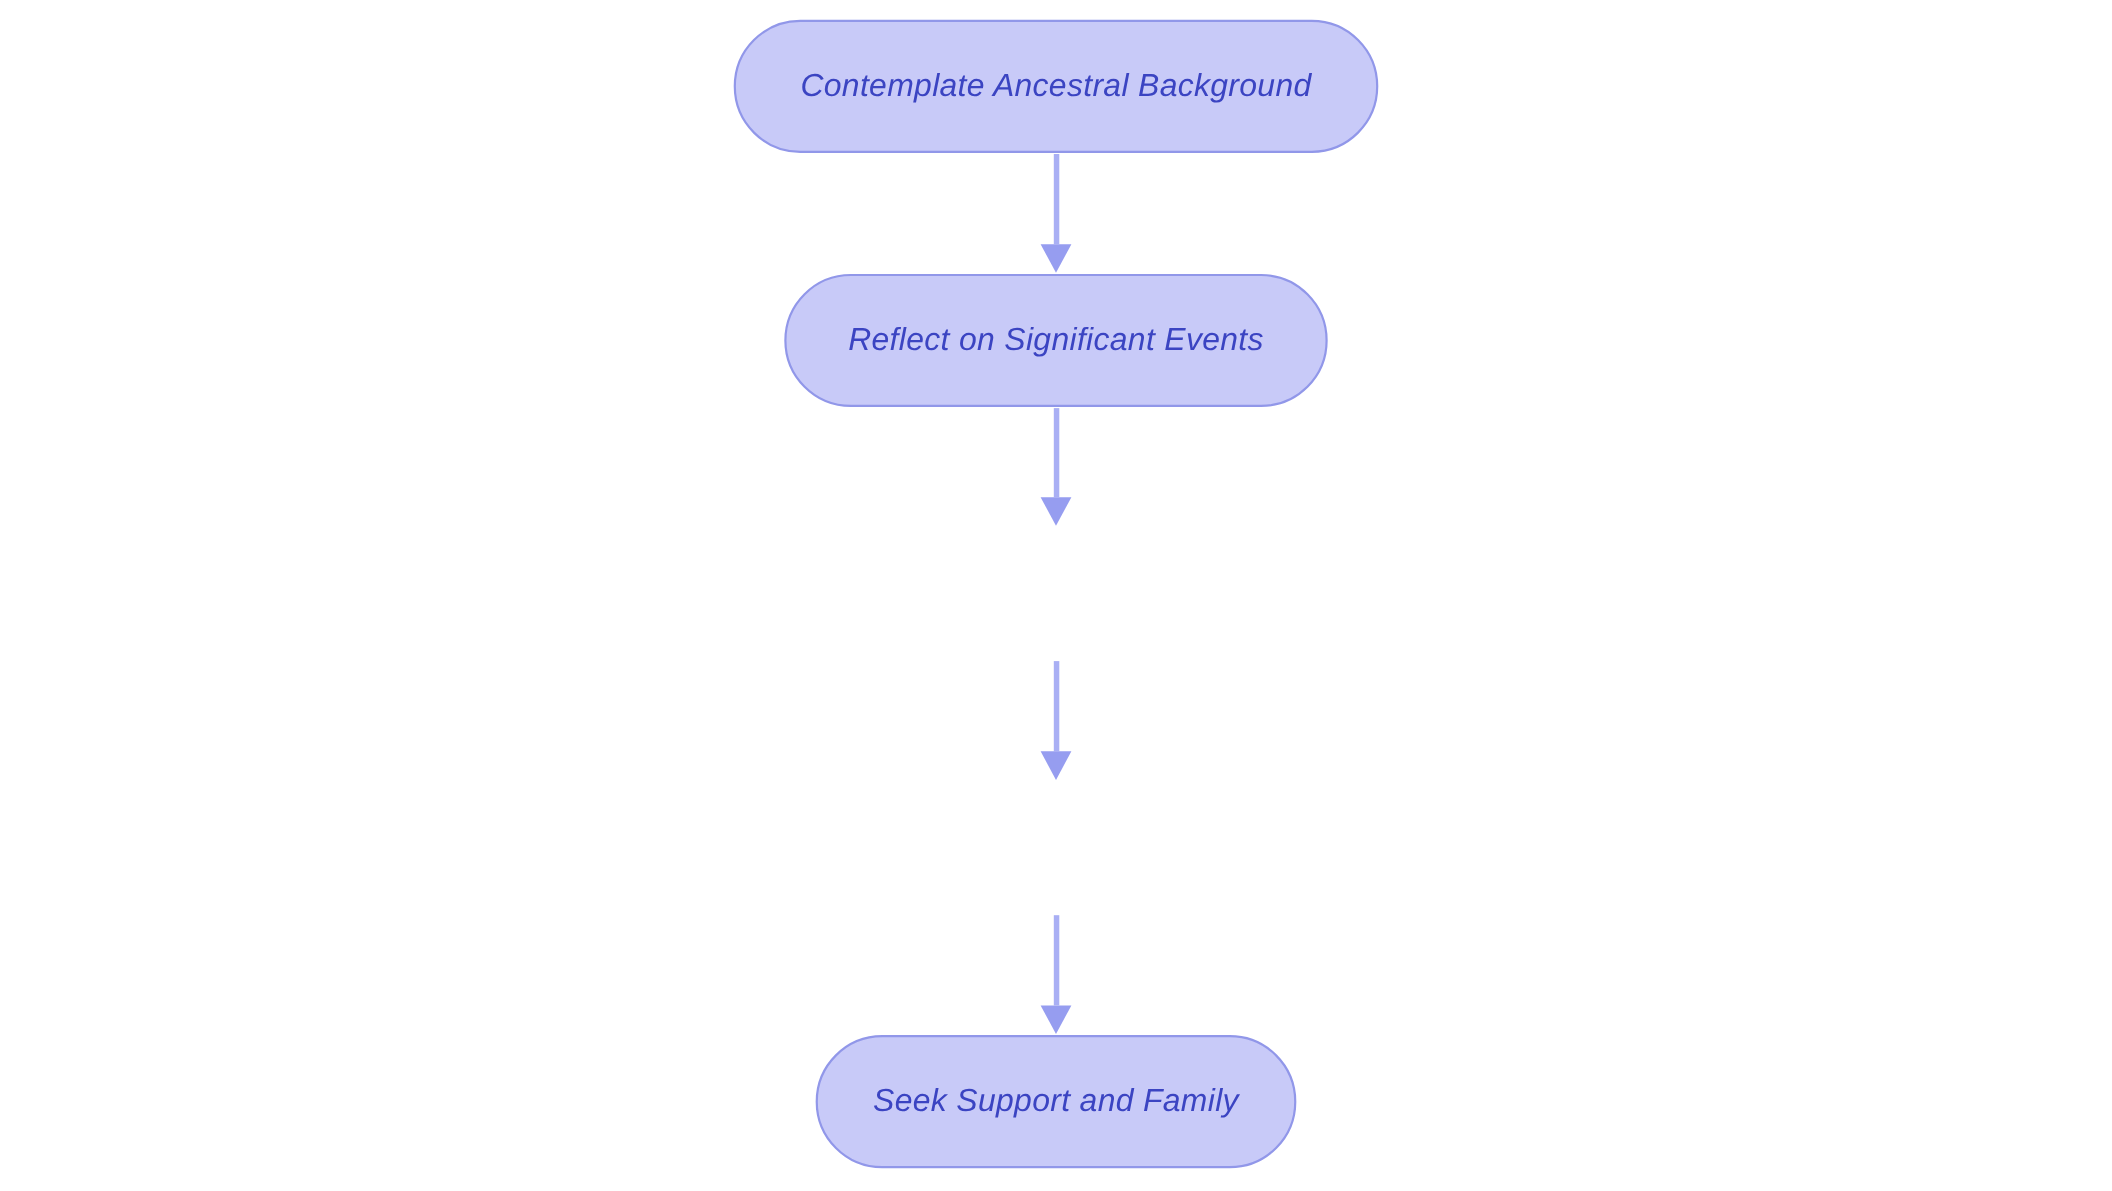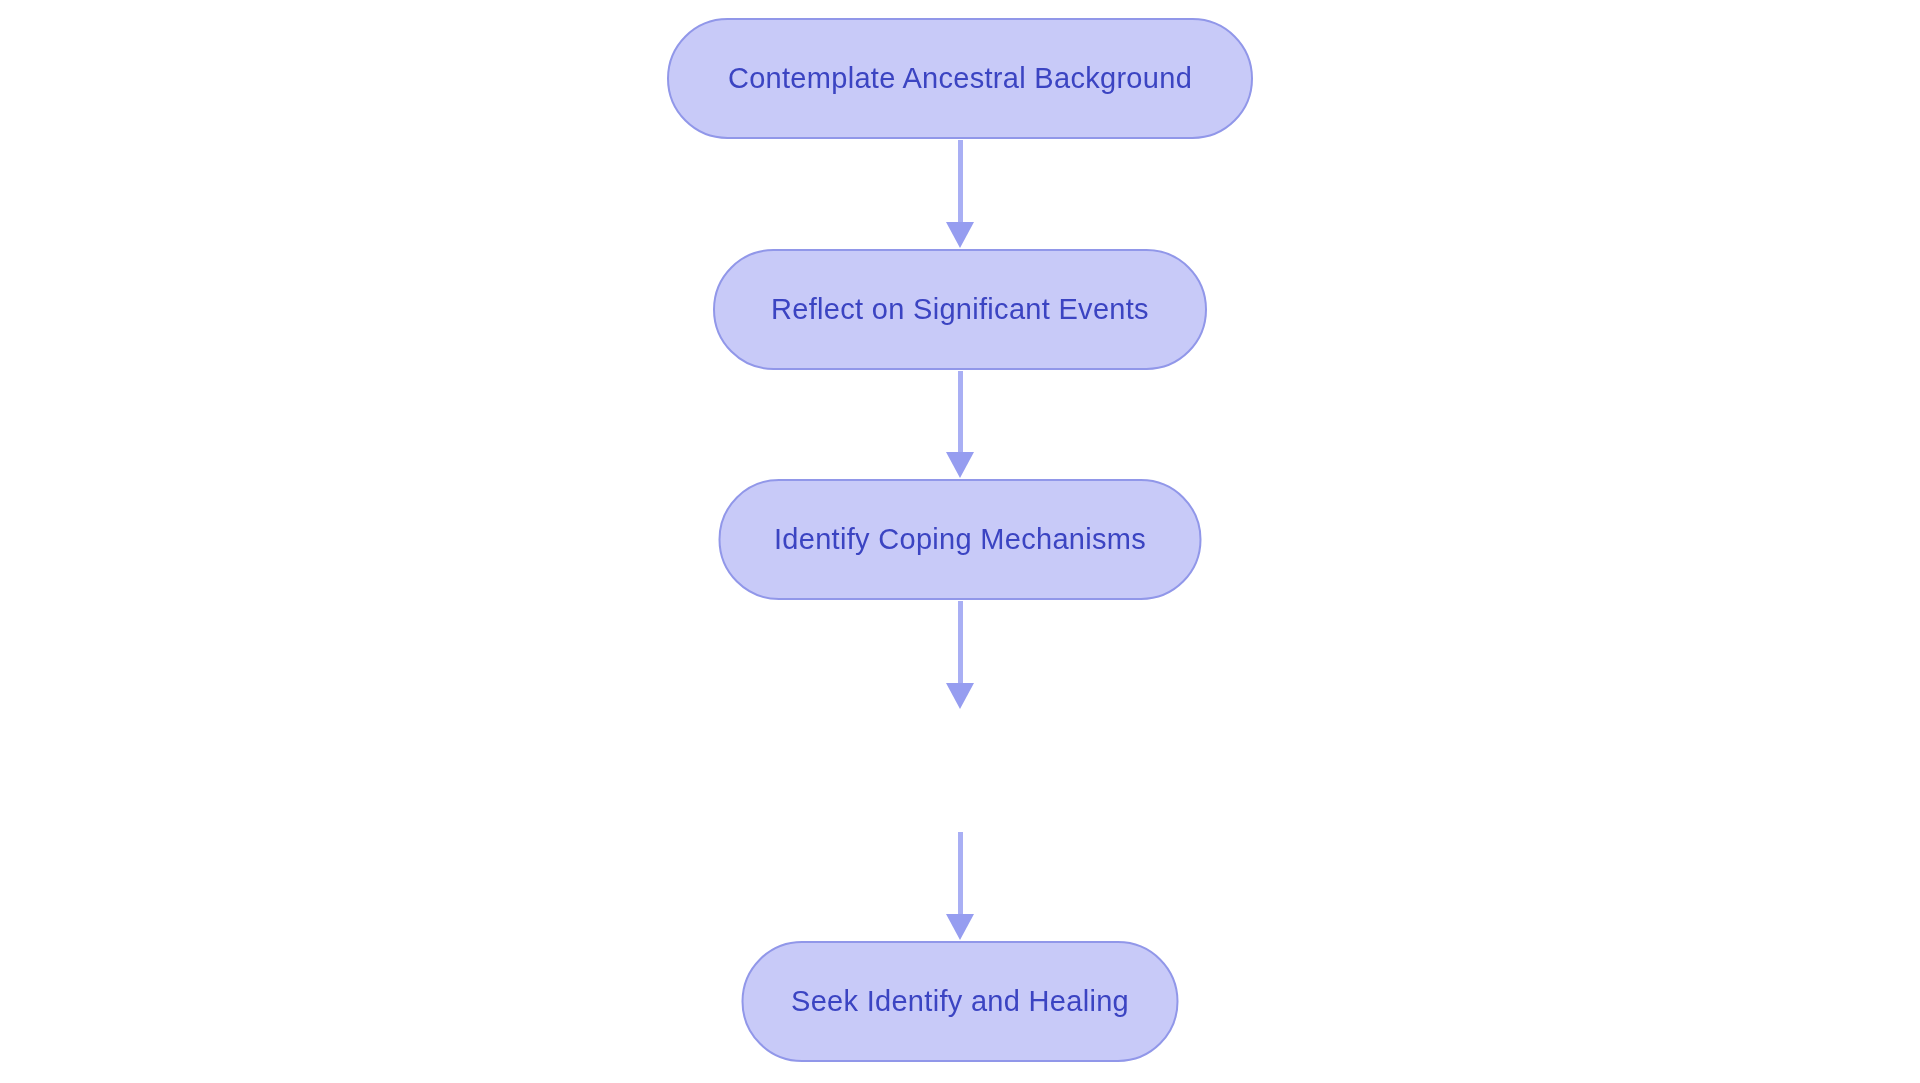--- a/index.html
+++ b/index.html
@@ -29,20 +29,21 @@
     justify-content: center;
   }
   .node-label {
     color: var(--node-text, #3b44c2);
     font-size: 29px;
     font-weight: 400;
     letter-spacing: 0.3px;
     white-space: nowrap;
     line-height: 1;
     user-select: none;
+    font-style: italic;
   }
   .arrow {
     position: absolute;
     left: 50%;
     transform: translateX(-50%);
     width: 28px;
     display: flex;
     flex-direction: column;
     align-items: center;
   }
@@ -85,32 +86,29 @@
 
   <div class="node n2">
     <span class="node-label">Reflect on Significant Events</span>
   </div>
 
   <div class="arrow a2">
     <div class="arrow-line"></div>
     <div class="arrow-head"></div>
   </div>
 
-  <div class="node n3">
-    <span class="node-label">Identify Coping Mechanisms</span>
-  </div>
 
   <div class="arrow a3">
     <div class="arrow-line"></div>
     <div class="arrow-head"></div>
   </div>
 
 
   <div class="arrow a4">
     <div class="arrow-line"></div>
     <div class="arrow-head"></div>
   </div>
 
   <div class="node n5">
-    <span class="node-label">Seek Identify and Healing</span>
+    <span class="node-label">Seek Support and Family</span>
   </div>
 
 </div>
 
 </body></html>

